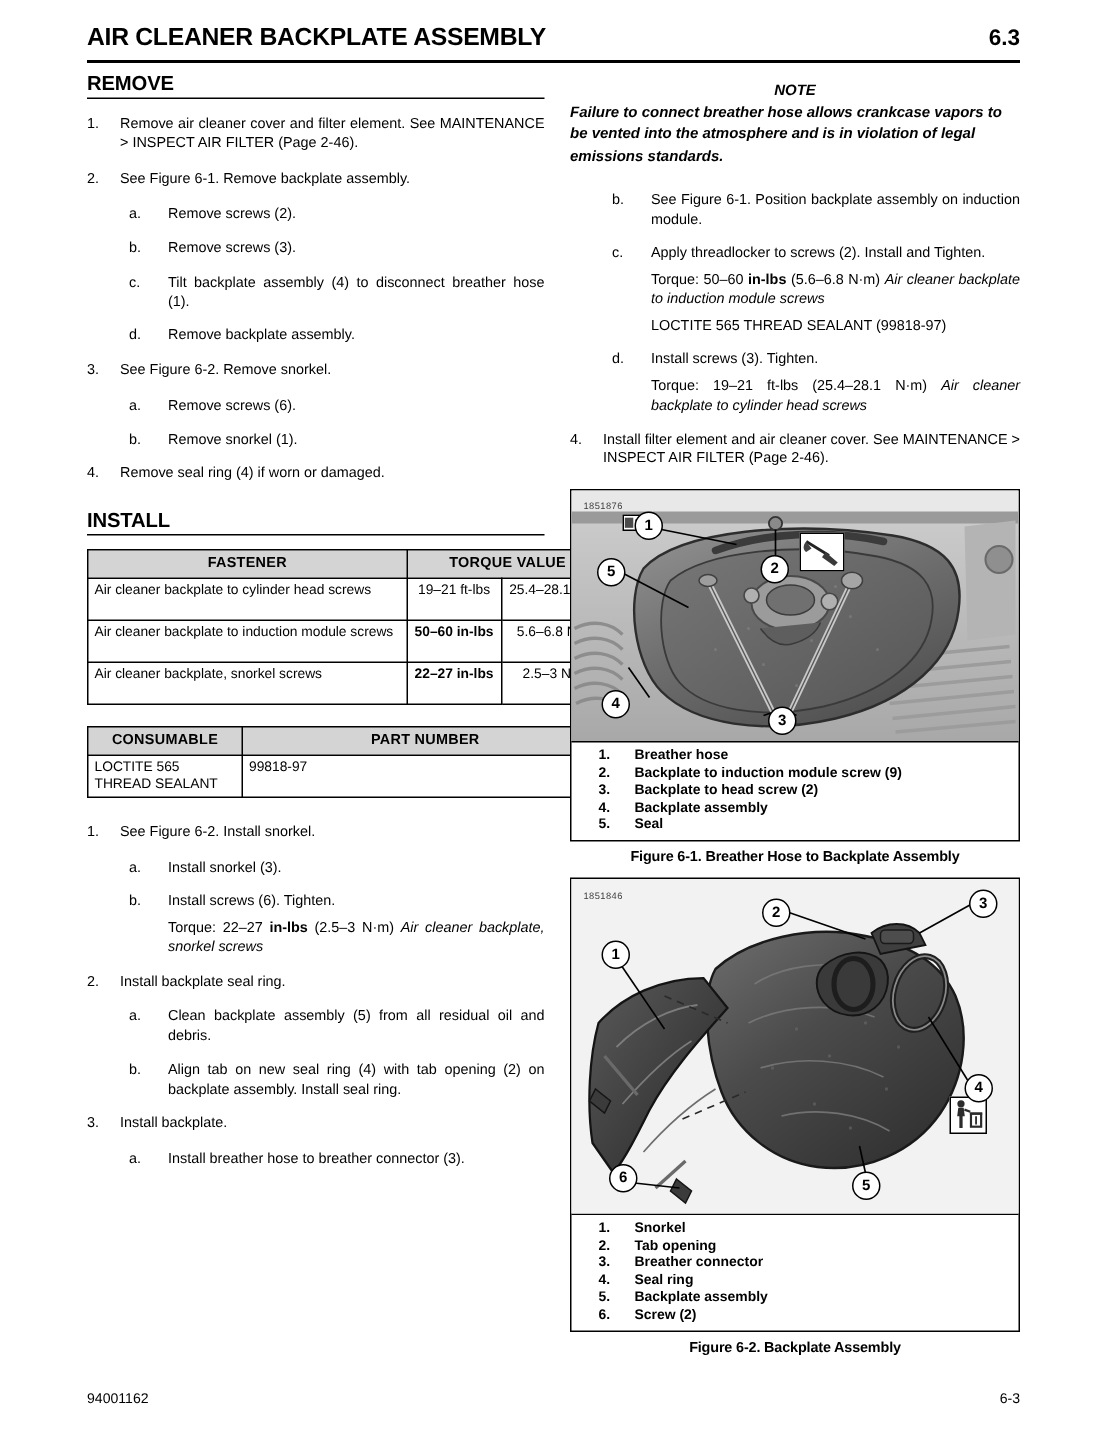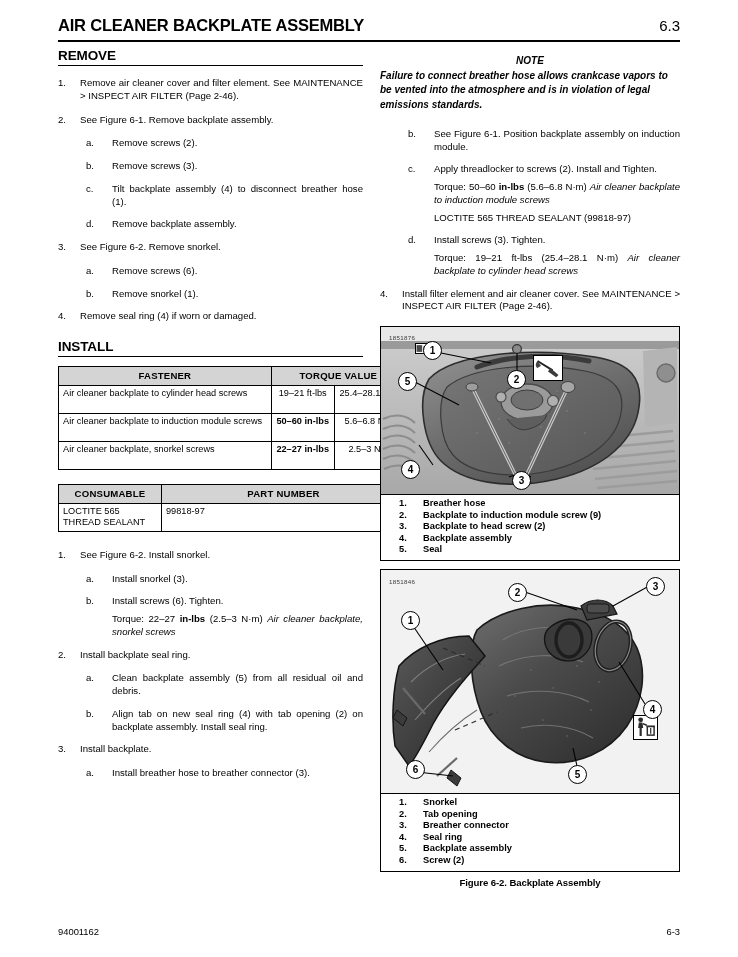--- a/index.html
+++ b/index.html
@@ -31,21 +31,21 @@
     align-items: baseline;
     justify-content: space-between;
   }
   .header-title {
     font-size: 16.5px;
     font-weight: bold;
     letter-spacing: -0.2px;
   }
   .header-section {
     font-size: 15px;
-    font-weight: normal;
+    font-weight: bold;
     text-align: right;
   }
   .header-rule {
     margin-top: 5px;
     border-bottom: 2.2px solid #000;
   }
 
   
   .col-left {
     position: absolute;
@@ -524,20 +524,21 @@
           <div class="legend-row">
             <span class="legend-num">4.</span>
             <span>Backplate assembly</span>
           </div>
           <div class="legend-row">
             <span class="legend-num">5.</span>
             <span>Seal</span>
           </div>
         </div>
       </div>
+      <div class="fig-caption">Figure 6-1. Breather Hose to Backplate Assembly</div>
     </div>
 
     <div class="figure" style="margin-top:8px;">
       <div class="fig-frame">
         <div class="fig-image" style="height:223px; background:#f2f2f2;">
           <svg viewBox="0 0 298 223" preserveAspectRatio="none">
             <defs>
               <linearGradient id="plateG" x1="0.1" y1="0" x2="0.9" y2="1">
                 <stop offset="0%" stop-color="#6a6a6a"></stop>
                 <stop offset="40%" stop-color="#4b4b4b"></stop>

